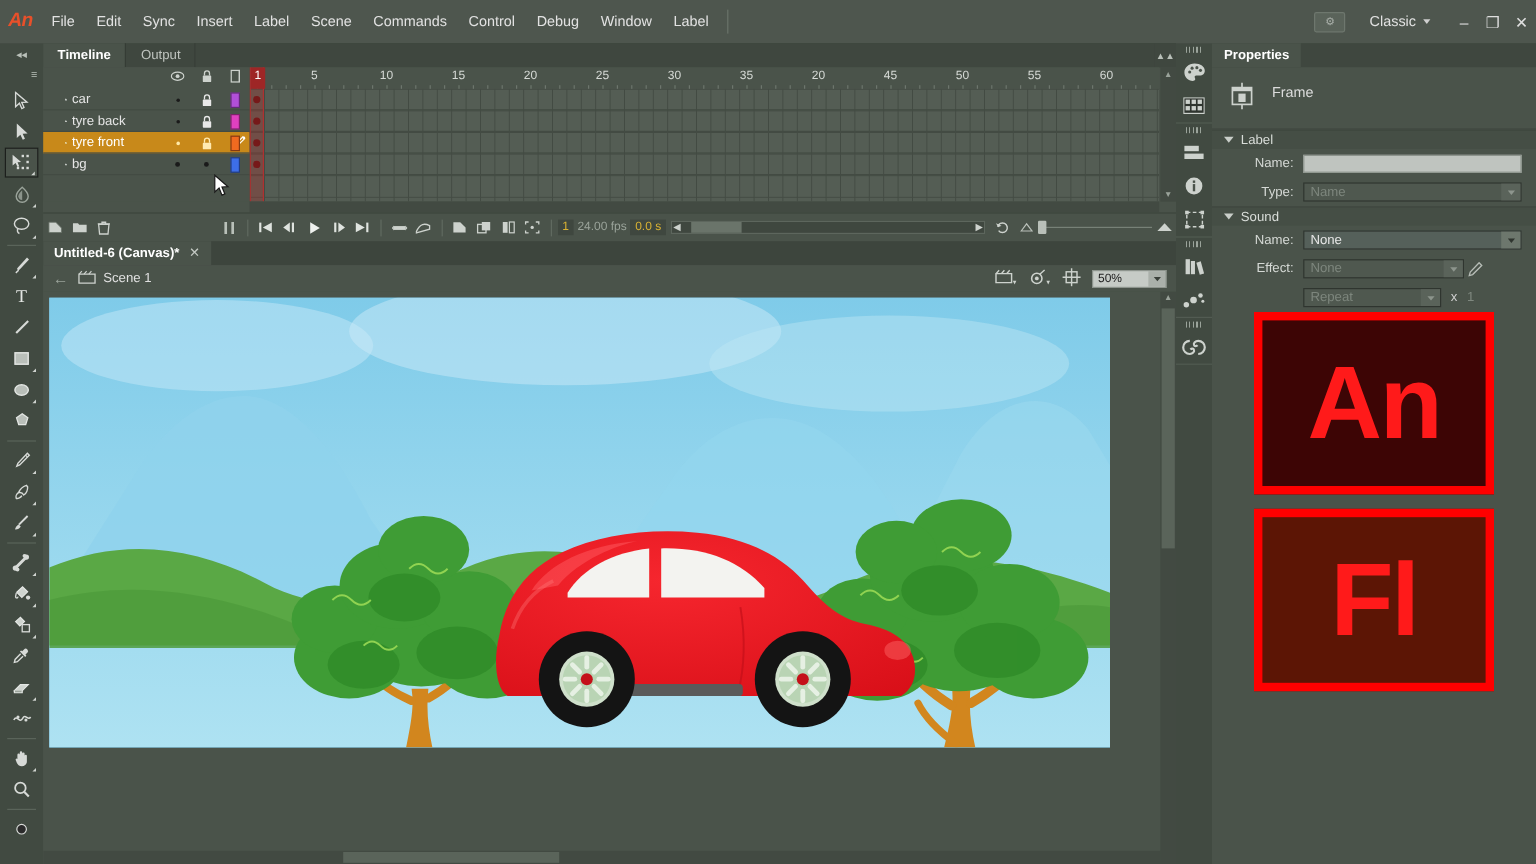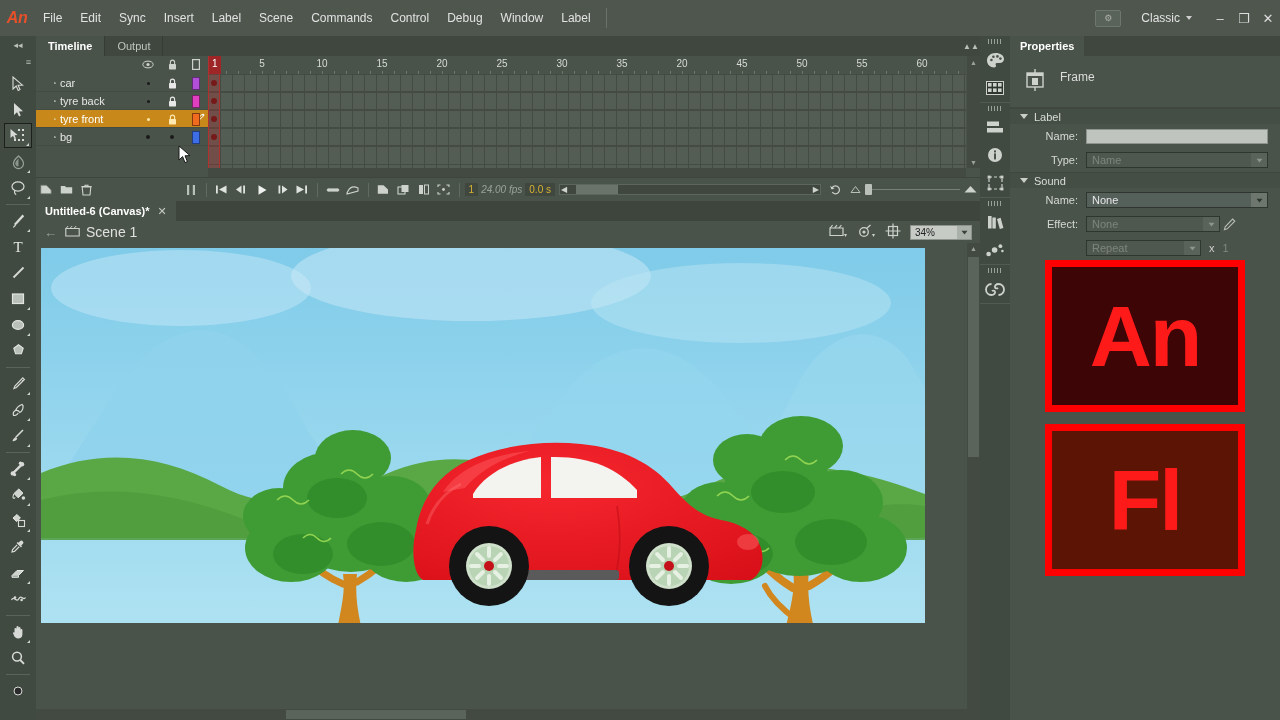--- a/index.html
+++ b/index.html
@@ -113,42 +113,42 @@
 
   .tl-vscroll { position:absolute; right:0; top:0; width:13px; height:112px; background:#424a42; }
   .tl-vscroll .up,.tl-vscroll .down { height:12px; display:flex;align-items:center;justify-content:center; color:#9aa39a; font-size:7px;}
   .tl-hscroll { position:absolute; left:172px; right:14px; top:112px; height:9px; background:#424a42;}
 
   
   .tl-foot { position:absolute; left:0; bottom:0; width:944px; height:24px; background:#4a534a;
     display:flex; align-items:center; border-top:1px solid #3d453d; }
   .tf-btn { width:20px; height:24px; display:flex; align-items:center; justify-content:center; color:#c9cec9; }
   .tf-sep { width:1px; height:14px; background:#606a60; margin:0 5px; }
-  .tf-text { font-size:10px; color:#9aa39a; padding:0 3px;font-style:italic; }
+  .tf-text { font-size:10px; color:#9aa39a; padding:0 3px; }
   .tf-val { font-size:10px; color:#d9b233; background:#3f473f; padding:1px 4px; }
   .scrub {
     flex:0 0 auto; height:11px; background:#3f473f; border:1px solid #5d665d;
     display:flex; align-items:center; position:relative;
   }
   .scrub .thumb { position:absolute; left:16px; width:42px; height:9px; background:#6a746a; }
   .zoom-slider { width:95px; height:11px; position:relative; display:flex; align-items:center; }
   .zoom-slider .track { width:100%; height:1px; background:#778177; }
   .zoom-slider .knob { position:absolute; left:0; width:7px; height:11px; background:#b9c0b9; border-radius:1px; }
 
   
   .doc-area { position:absolute; left:36px; top:201px; width:944px; height:519px; background:#4a534a; }
   .doc-tabs { height:20px; display:flex; background:#3d453d; }
   .doc-tab { padding:0 9px; height:20px; line-height:20px; font-size:11px; color:#ffffff; background:#4a534a;
     display:flex; align-items:center; gap:8px; font-weight:bold;}
   .doc-tab .x { color:#c5cac5; font-size:11px; font-weight:normal; }
   .doc-tabs .sp { flex:1; }
 
   .edit-bar { height:22px; display:flex; align-items:center; background:#4a534a; padding:0 8px; gap:8px; }
   .eb-back { color:#9aa39a; font-size:13px; }
-  .eb-scene { display:flex; align-items:center; gap:6px; font-size:14px; color:#e0e0e0;}
+  .eb-scene { display:flex; align-items:center; gap:6px; font-size:11px; color:#e0e0e0;}
   .eb-right { margin-left:auto; display:flex; align-items:center; gap:9px; }
   .zoom-select {
     width:62px; height:15px; background:#c6cbc6; color:#222; font-size:10px;
     display:flex; align-items:center; padding-left:4px; position:relative; border:1px solid #8d948d;
   }
   .zoom-select .zs-arrow { position:absolute; right:0; top:0; width:14px; height:13px; background:#aab0aa;
      display:flex; align-items:center; justify-content:center; }
 
   .stage-wrap { position:relative; height:477px; background:#4a534a; overflow:hidden; }
   .stage { position:absolute; left:5px; top:5px; width:884px; height:375px; background:#7ec8e8; overflow:hidden; }
@@ -806,21 +806,21 @@
               <path d="M15 10 L18 10 L16.5 13 Z" fill="#cdd2cd"></path>
             </svg>
         </span>
         <span>
           <svg width="16" height="16" viewBox="0 0 16 16">
               <rect x="3.5" y="3.5" width="9" height="9" fill="none" stroke="#cdd2cd" stroke-width="1.2"></rect>
               <path d="M8 0.5 L8 15.5 M0.5 8 L15.5 8" stroke="#cdd2cd" stroke-width="1.2"></path>
             </svg>
         </span>
         <span class="zoom-select">
-          <span>34%</span>
+          <span>50%</span>
           <span class="zs-arrow">
             <svg width="7" height="5" viewBox="0 0 7 5">
                 <path d="M0.5 0.8 L6.5 0.8 L3.5 4.4 Z" fill="#3a403a"></path>
               </svg>
           </span>
         </span>
       </span>
     </div>
 
     <div class="stage-wrap">

